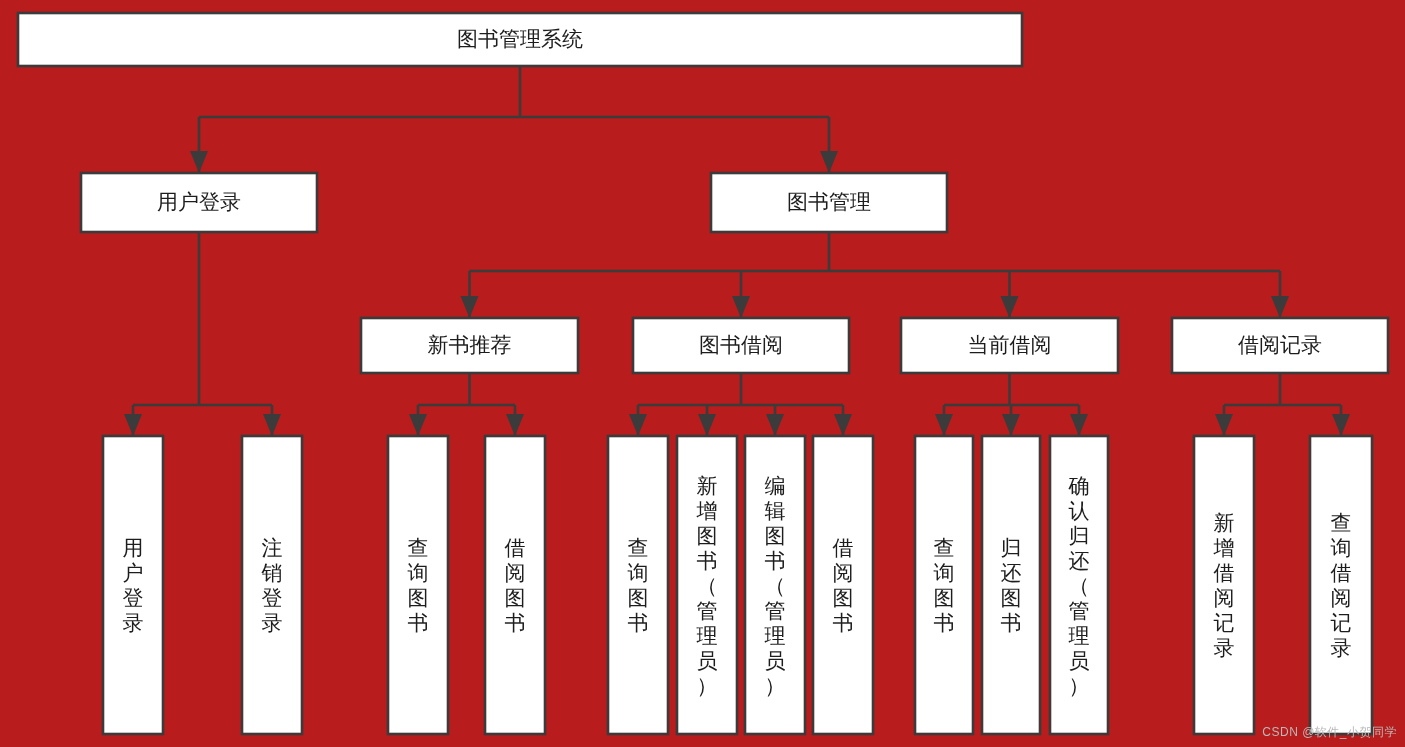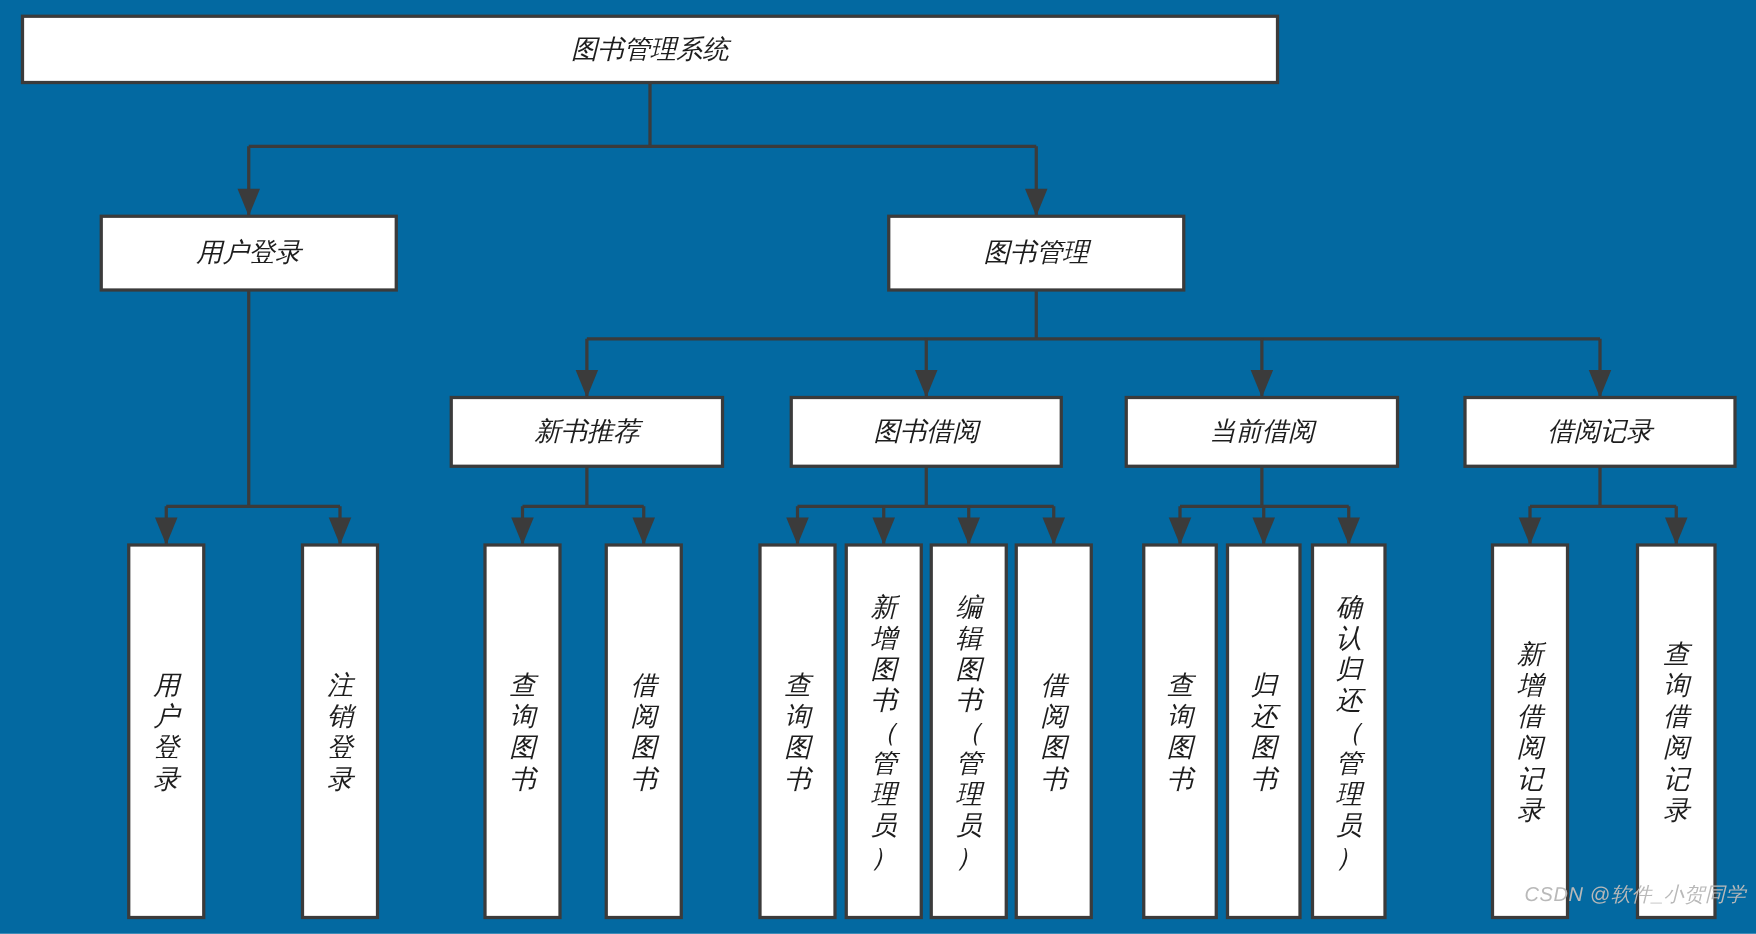--- a/index.html
+++ b/index.html
@@ -10,22 +10,21 @@
   body {
     width: 1405px;
     height: 747px;
     font-family: "Liberation Sans", "DejaVu Sans", sans-serif;
     overflow: hidden;
   }
   #diagram-root {
     position: relative;
     width: 1405px;
     height: 747px;
-    background: #0369a1;
-    font-style: italic;
+    background: #b91c1c;
   }
   svg#tree-svg {
     position: absolute;
     left: 0;
     top: 0;
     width: 1405px;
     height: 747px;
   }
   .node-box {
     fill: #ffffff;
@@ -51,23 +50,23 @@
   }
   .node-label-v {
     font-family: "Liberation Sans", "DejaVu Sans", sans-serif;
     font-size: 21px;
     fill: #1d1d1d;
     text-anchor: middle;
   }
   .watermark-text {
     position: absolute;
     right: 8px;
-    bottom: 20px;
-    font-family: "Liberation Sans", "DejaVu Sans", sans-serif;
-    font-size: 16px;
+    bottom: 6px;
+    font-family: "Liberation Sans", "DejaVu Sans", sans-serif;
+    font-size: 12px;
     color: #b9b9b9;
     letter-spacing: 0.5px;
     white-space: nowrap;
     user-select: none;
   }
 </style>
 </head>
 <body>
 
 <div id="diagram-root">

